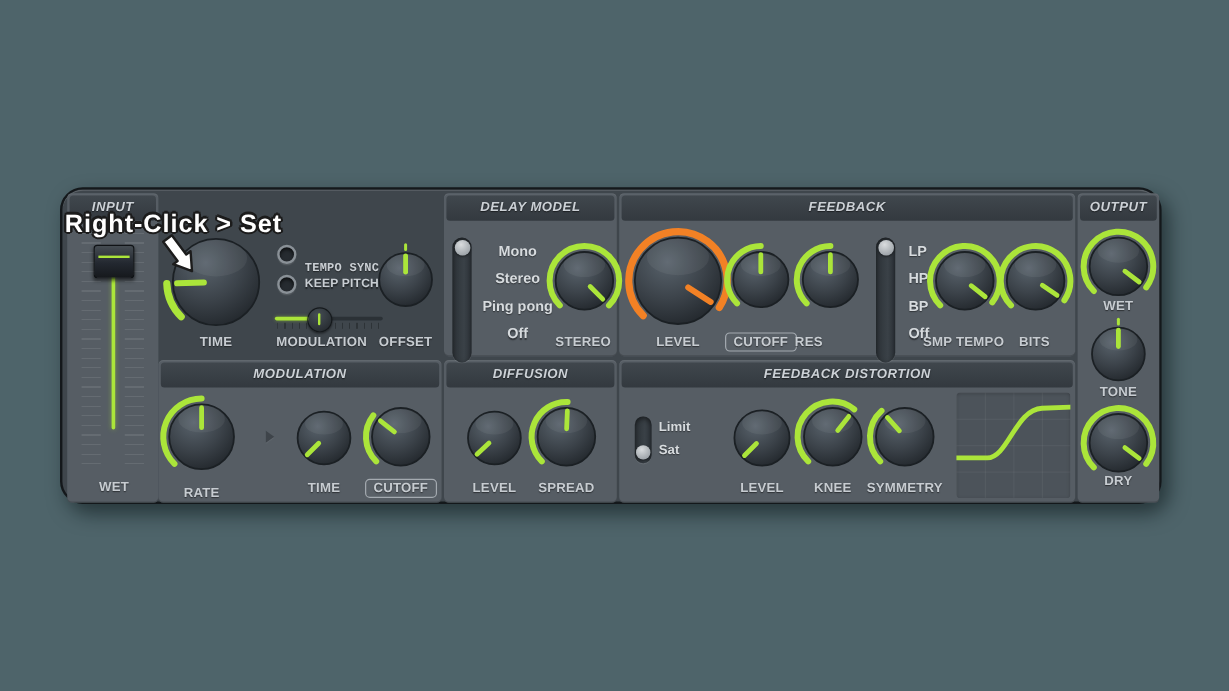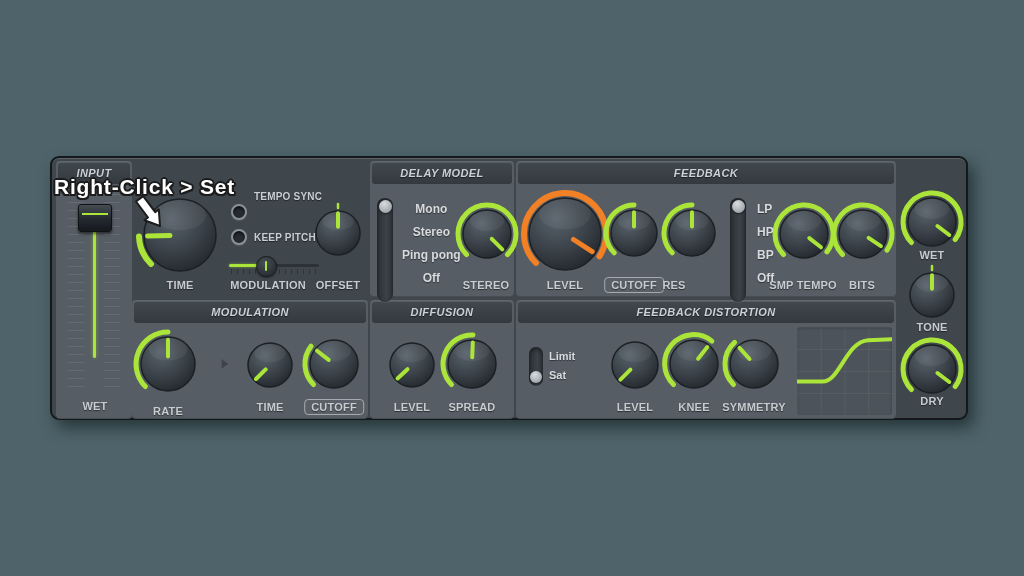--- a/index.html
+++ b/index.html
@@ -4,21 +4,21 @@
 <style>
   html,body{margin:0;padding:0;}
   body{
     width:1024px;height:576px;position:relative;overflow:hidden;
     background:#4e646a;
     font-family:"Liberation Sans",sans-serif;
     -webkit-font-smoothing:antialiased;
   }
   .plugin{
     position:absolute;left:50px;top:156px;width:918px;height:264px;
-    background:#3f464c;border:2px solid #14181b;border-radius:9px;
+    background:#3f464c;border:2px solid #14181b;border-radius:19px;
     box-shadow:6px 8px 16px rgba(8,18,20,.55), inset 0 1px 0 rgba(255,255,255,.16);
     box-sizing:border-box;
   }
   .panel{
     position:absolute;background:#565d64;border-radius:4px;
     box-shadow:inset 0 1px 0 rgba(255,255,255,.07), inset 0 -1px 0 rgba(0,0,0,.18);
   }
   .hdr{
     position:absolute;left:2px;right:2px;top:2px;height:21px;
     background:linear-gradient(#40474d,#33393f);
@@ -126,32 +126,35 @@
   </div>
   <div class="panel" style="left:80px;top:142px;width:236px;height:119px;">
     <div class="hdr">MODULATION</div>
   </div>
   <div class="panel" style="left:318px;top:142px;width:144px;height:119px;">
     <div class="hdr">DIFFUSION</div>
   </div>
   <div class="panel" style="left:464px;top:142px;width:380px;height:119px;">
     <div class="hdr">FEEDBACK DISTORTION</div>
   </div>
+  <div class="panel" style="left:846px;top:3px;width:68px;height:258px;">
+    <div class="hdr">OUTPUT</div>
+  </div>
 
   <div class="vslider" style="left:4px;top:3px;width:76px;height:258px;">
     <div class="ticks" style="left:12px;top:33px;height:200px;"></div>
     <div class="ticks" style="left:48px;top:33px;height:200px;"></div>
     <div class="vline" style="left:37px;top:66px;height:131px;"></div>
     <div class="fhandle" style="left:22px;top:43px;width:32px;height:26px;">
         <i></i>
       </div>
   </div>
 
   <div class="led" style="left:187px;top:54px;"></div>
-  <div class="toggle-lbl" style="left:202px;top:38px;">TEMPO SYNC</div>
+  <div class="toggle-lbl" style="left:202px;top:66px;font-family:Liberation Mono, monospace;">TEMPO SYNC</div>
   <div class="led" style="left:187px;top:79px;"></div>
   <div class="toggle-lbl" style="left:202px;top:79px;">KEEP PITCH</div>
 
   <div class="hslider" style="left:177px;top:98px;">
     <div class="track"></div>
     <div class="fill" id="smoothing-fill" style="width: 36px;"></div>
     <div class="ticks"></div>
     <div class="handle" id="smoothing-handle" style="left: 26.5px;">
         <i></i>
       </div>

